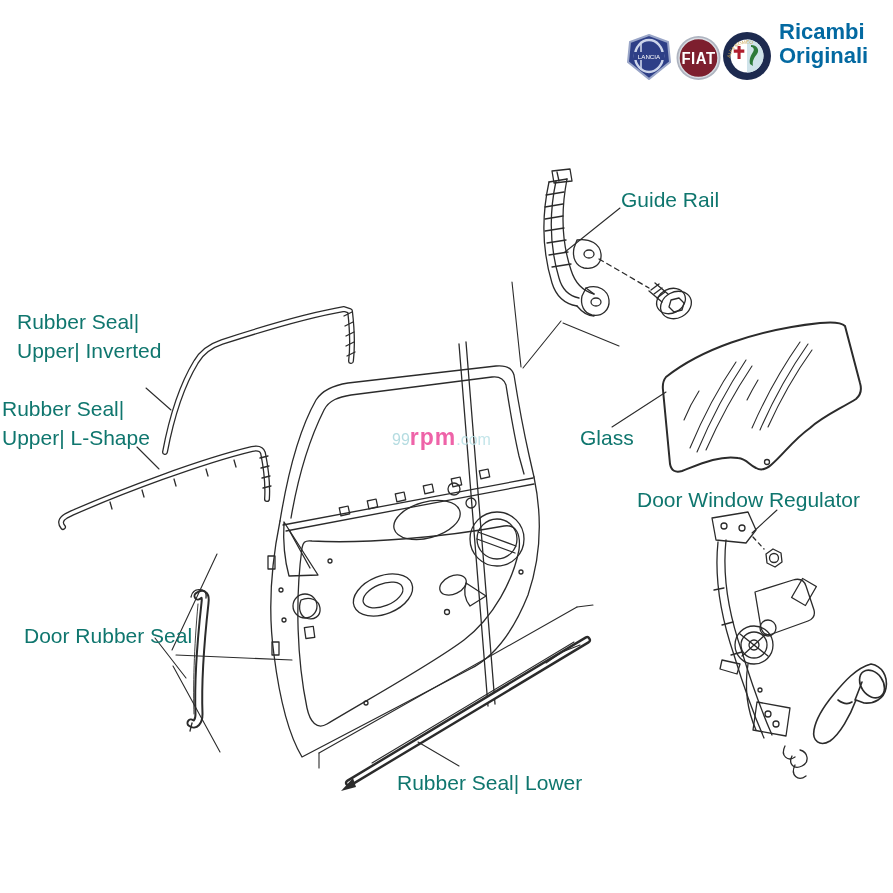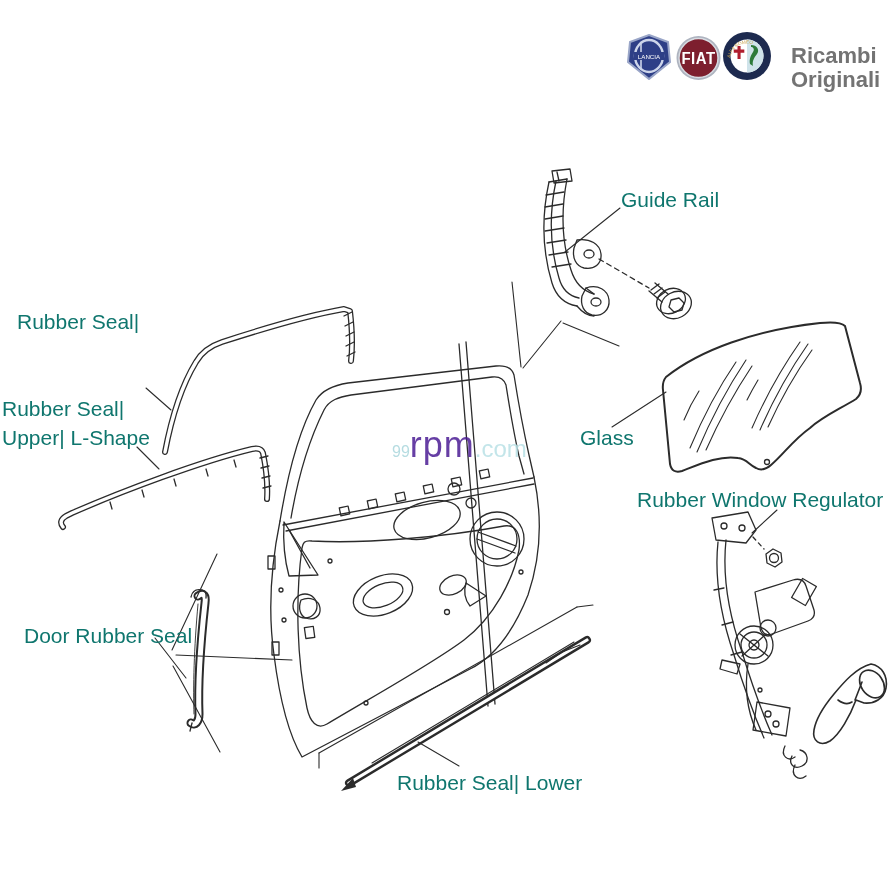--- a/index.html
+++ b/index.html
@@ -6,30 +6,30 @@
   #canvas{
     position:relative;width:893px;height:893px;background:#ffffff;overflow:hidden;
     font-family:"Liberation Sans", sans-serif;
   }
   svg{position:absolute;left:0;top:0;}
   .lbl{
     position:absolute;color:#0f766e;font-size:21px;line-height:29px;
     font-family:"Liberation Sans", sans-serif;white-space:nowrap;
   }
   .brand{
-    position:absolute;left:779px;top:44px;color:#737373;font-weight:bold;
-    font-size:22px;line-height:24px;letter-spacing:0px;margin-left:12px;
+    position:absolute;left:779px;top:20px;color:#0369a1;font-weight:bold;
+    font-size:22px;line-height:24px;letter-spacing:0px;
   }
   .wm{
     position:absolute;left:392px;top:424px;opacity:.85;white-space:nowrap;
     font-family:"Liberation Sans", sans-serif;
   }
   .wm .n{color:#a9d6dc;font-size:16px;}
-  .wm .r{color:#4c1d95;font-size:36px;font-weight:normal;letter-spacing:1px;}
-  .wm .c{color:#b9e1e6;font-size:24px;}
+  .wm .r{color:#ec4899;font-size:23px;font-weight:bold;letter-spacing:1px;}
+  .wm .c{color:#b9e1e6;font-size:16px;}
   .logo{position:absolute;}
 </style>
 </head>
 <body>
 
 <div id="canvas">
 
   <svg width="893" height="893" viewBox="0 0 893 893" fill="none" stroke="#2b2b2b" stroke-width="1.3" stroke-linecap="round" stroke-linejoin="round">
 
     <g>
@@ -270,28 +270,29 @@
     <div>Ricambi</div>
     <div>Originali</div>
   </div>
 
   <div class="wm"><span class="n">99</span><span class="r">rpm</span><span class="c">.com</span></div>
 
   <div class="lbl" style="left:621px;top:185px">Guide Rail</div>
 
   <div class="lbl" style="left:17px;top:307px">
     <div>Rubber Seal|</div>
+    <div>Upper| Inverted</div>
   </div>
 
   <div class="lbl" style="left:2px;top:394px">
     <div>Rubber Seal|</div>
     <div>Upper| L-Shape</div>
   </div>
 
   <div class="lbl" style="left:580px;top:423px">Glass</div>
 
-  <div class="lbl" style="left:637px;top:485px">Rubber Window Regulator</div>
+  <div class="lbl" style="left:637px;top:485px">Door Window Regulator</div>
 
   <div class="lbl" style="left:24px;top:621px">Door Rubber Seal</div>
 
   <div class="lbl" style="left:397px;top:768px">Rubber Seal| Lower</div>
 
 </div>
 
 </body></html>

